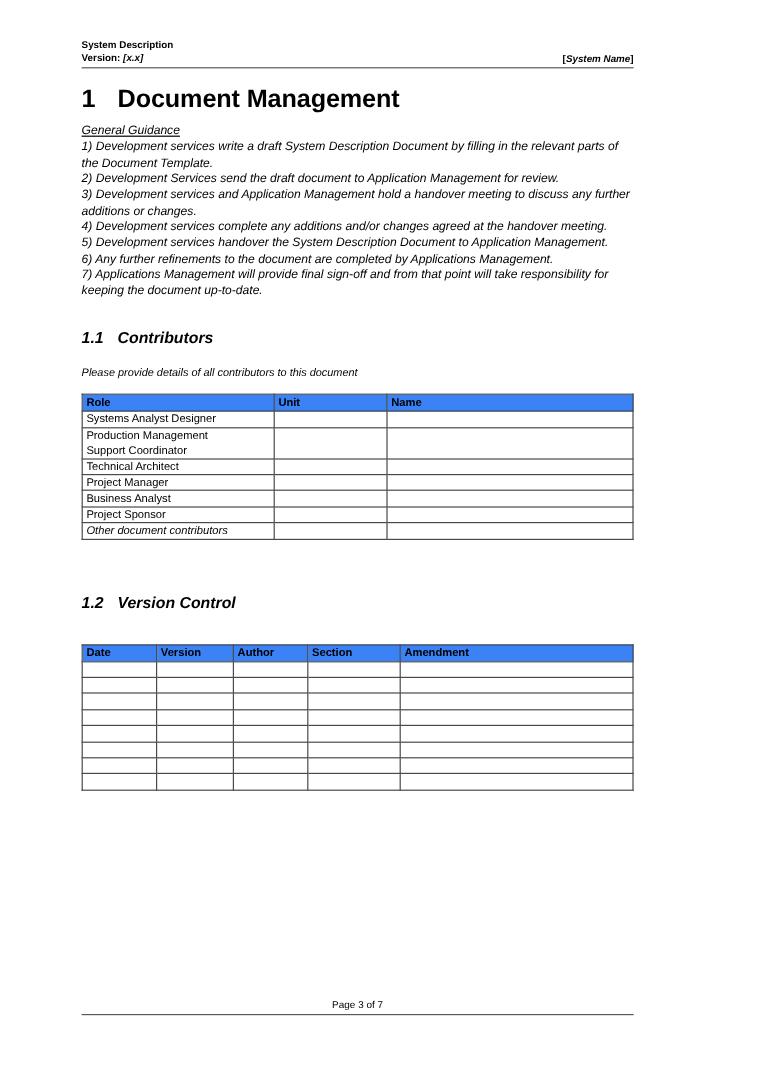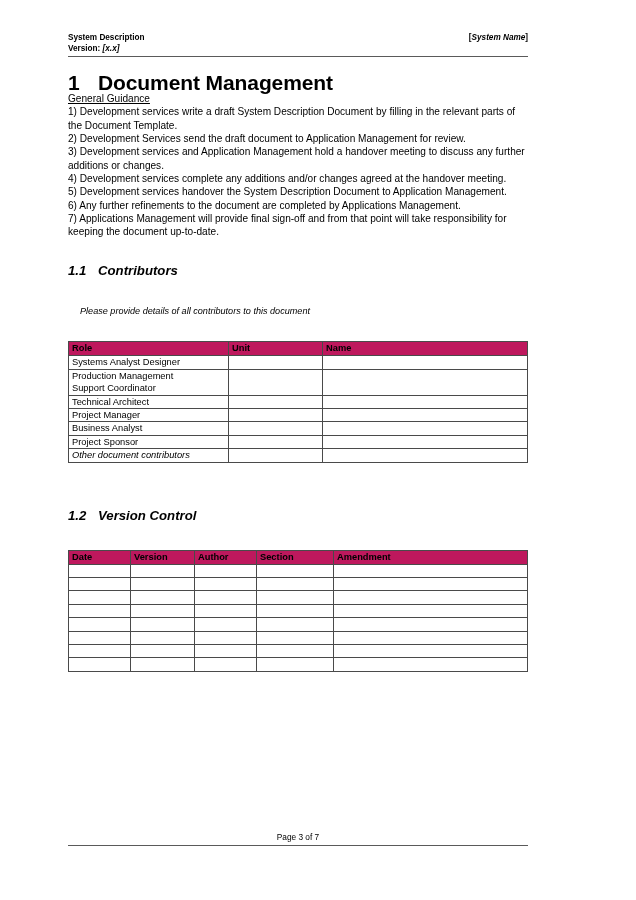--- a/index.html
+++ b/index.html
@@ -38,21 +38,21 @@
     padding-bottom: 2px;
     border-bottom: 1.1px solid #5a5a5a;
     width: 460px;
   }
   .doc-header .hdr-left {
     display: block;
   }
   .doc-header .hdr-right {
     position: absolute;
     right: 0;
-    top: 0;
+    top: 12px;
     font-style: italic;
   }
   .doc-header .hdr-right .brk { font-style: normal; }
   .hdr-ver-val { font-style: italic; }
 
   
   h1.sec {
     font-size: 21px;
     font-weight: bold;
     margin: 17px 0 0 0;
@@ -70,55 +70,57 @@
     margin: 0;
     line-height: 16px;
   }
   h2.sec .num {
     display: inline-block;
     width: 30px;
   }
 
   
   .guidance {
+    margin-top: 11px;
     font-size: 10.1px;
+    font-style: italic;
     line-height: 13.3px;
   }
   .guidance .gtitle {
     text-decoration: underline;
     display: block;
   }
   .guidance p {
     margin: 0;
   }
   .lede {
     font-size: 9.1px;
     font-style: italic;
     line-height: 12px;
-    margin: 12px;
+    margin: 0;
   }
 
   
   table.grid {
     border-collapse: collapse;
     width: 460px;
     table-layout: fixed;
     font-size: 9.3px;
   }
   table.grid td, table.grid th {
     border: 1px solid #4a4a4a;
     padding: 0 3px;
     text-align: left;
     vertical-align: top;
     line-height: 12.4px;
     height: 12.4px;
     font-weight: normal;
   }
   table.grid th {
-    background: #be185d;
+    background: #3b82f6;
     font-weight: bold;
     height: 13px;
     line-height: 13px;
   }
   td.two-line {
     height: 25px;
     line-height: 12.4px;
   }
   td.italic {
     font-style: italic;

